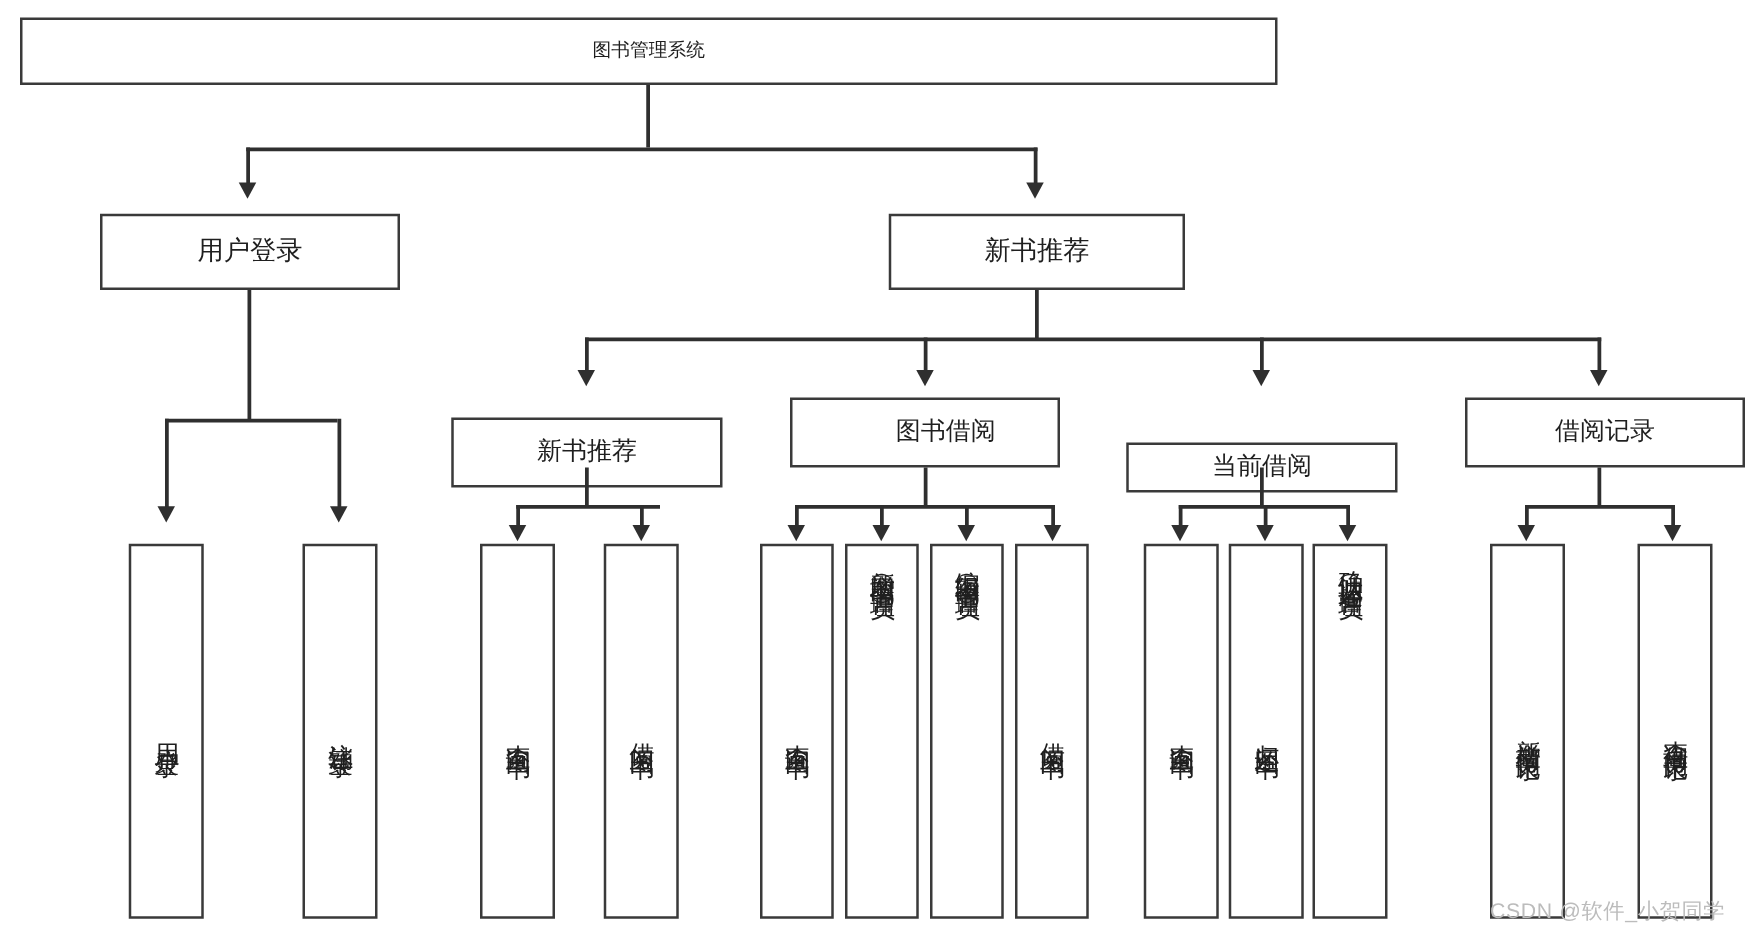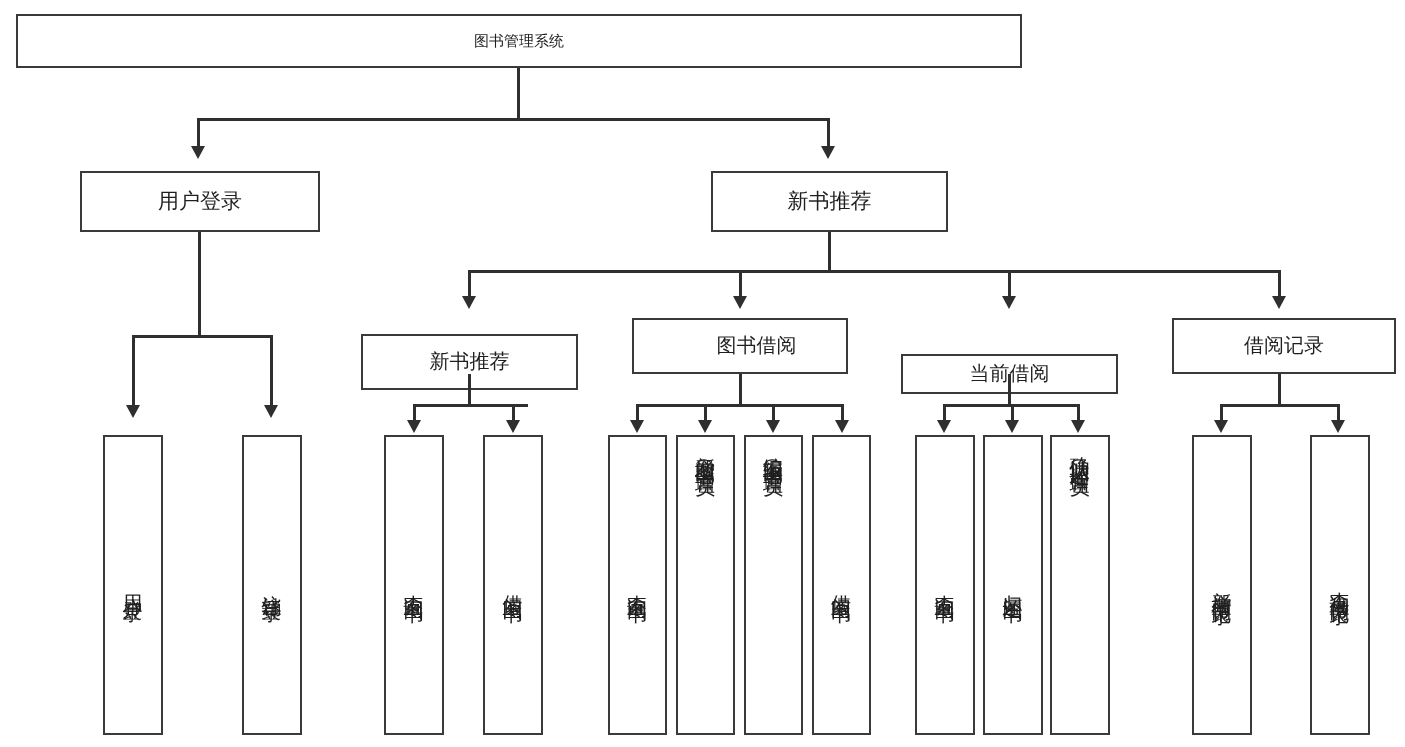--- a/index.html
+++ b/index.html
@@ -217,14 +217,15 @@
     <span class="vtext">确认归还（管理员）</span>
   </div>
 
   <div class="leaf center" style="left:1192px;top:435px;width:60px;height:300px;">
     <span class="vtext">新增借阅记录</span>
   </div>
   <div class="leaf center" style="left:1310px;top:435px;width:60px;height:300px;">
     <span class="vtext">查询借阅记录</span>
   </div>
 
+  <div id="watermark" style="left:1192px;top:717px;">CSDN @软件_小贺同学</div>
 
 </div>
 
 </body></html>

